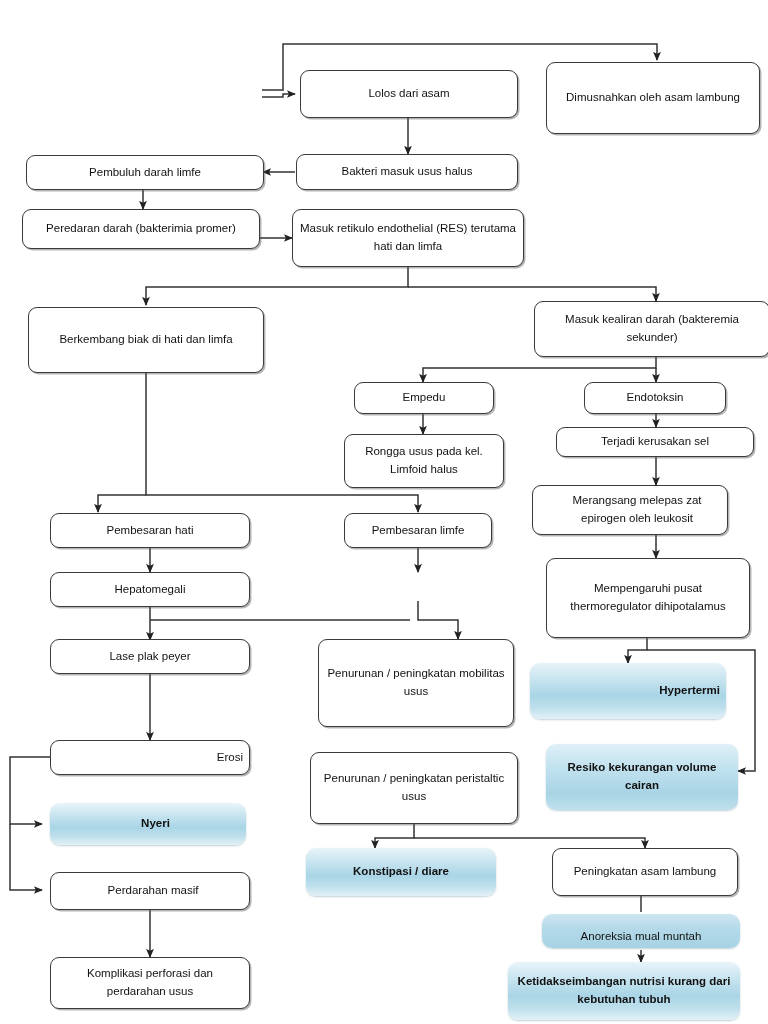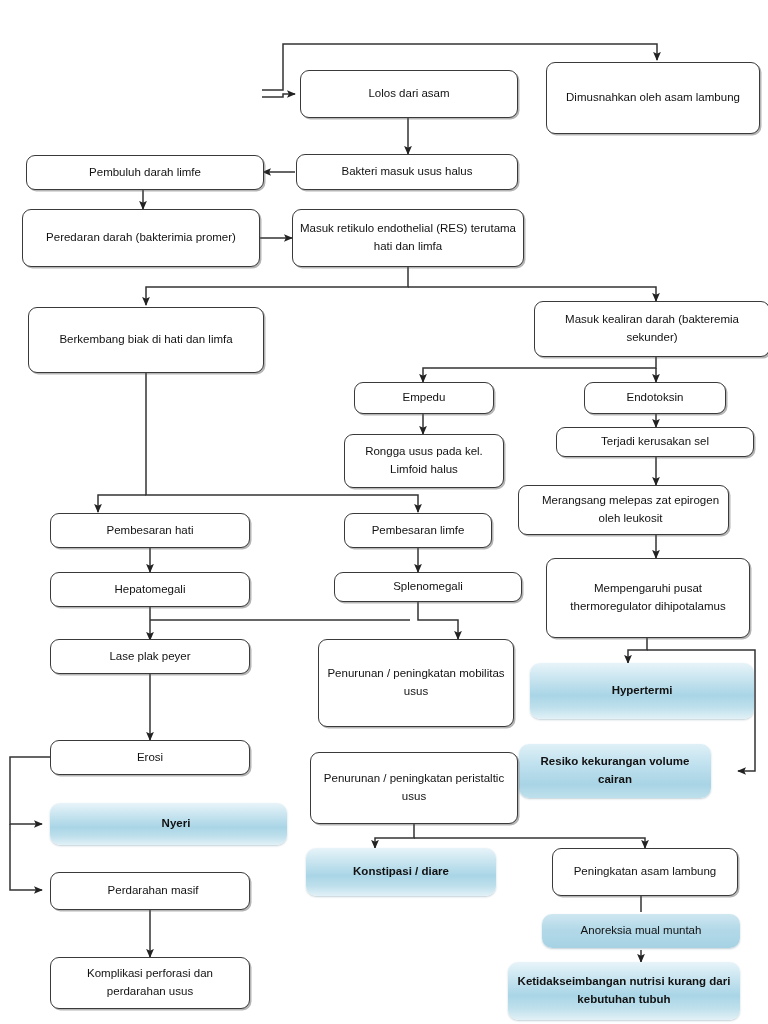--- a/index.html
+++ b/index.html
@@ -139,21 +139,21 @@
   </div>
 
   <div class="node" style="left:296px;top:154px;width:222px;height:36px;">
     <span>Bakteri masuk usus halus</span>
   </div>
 
   <div class="node" style="left:26px;top:155px;width:238px;height:35px;">
     <span>Pembuluh darah limfe</span>
   </div>
 
-  <div class="node" style="left:22px;top:209px;width:238px;height:58px;">
+  <div class="node" style="left:22px;top:209px;width:238px;height:40px;">
     <span>Peredaran darah (bakterimia promer)</span>
   </div>
 
   <div class="node" style="left:292px;top:209px;width:232px;height:58px;">
     <span>Masuk retikulo endothelial (RES) terutama hati dan limfa</span>
   </div>
 
   <div class="node" style="left:28px;top:307px;width:236px;height:66px;">
     <span>Berkembang biak di hati dan limfa</span>
   </div>
@@ -171,85 +171,82 @@
   </div>
 
   <div class="node" style="left:344px;top:434px;width:160px;height:54px;">
     <span>Rongga usus pada kel. Limfoid halus</span>
   </div>
 
   <div class="node" style="left:556px;top:427px;width:198px;height:30px;border-radius:9px;">
     <span>Terjadi kerusakan sel</span>
   </div>
 
-  <div class="node" style="left:518px;top:485px;width:211px;height:50px;padding-left:20px;">
+  <div class="node" style="left:532px;top:485px;width:196px;height:50px;padding-left:20px;">
     <span>Merangsang melepas zat epirogen oleh leukosit</span>
   </div>
 
   <div class="node" style="left:50px;top:513px;width:200px;height:35px;">
     <span>Pembesaran hati</span>
   </div>
 
   <div class="node" style="left:344px;top:513px;width:148px;height:35px;">
     <span>Pembesaran limfe</span>
   </div>
 
   <div class="node" style="left:546px;top:558px;width:204px;height:80px;">
     <span>Mempengaruhi pusat thermoregulator dihipotalamus</span>
   </div>
 
   <div class="node" style="left:50px;top:572px;width:200px;height:35px;">
     <span>Hepatomegali</span>
   </div>
 
-  <div class="node" style="left:334px;top:572px;width:188px;height:30px;">
-    <span>Splenomegali</span>
-  </div>
-
-  <div class="node blue" style="left:530px;top:663px;width:224px;height:56px;">
+
+  <div class="node blue" style="left:530px;top:663px;width:196px;height:56px;text-align:right;">
     <span>Hypertermi</span>
   </div>
 
   <div class="node" style="left:50px;top:639px;width:200px;height:35px;">
     <span>Lase plak peyer</span>
   </div>
 
   <div class="node" style="left:318px;top:639px;width:196px;height:88px;">
     <span>Penurunan / peningkatan mobilitas usus</span>
   </div>
 
-  <div class="node blue soft" style="left:519px;top:744px;width:192px;height:54px;">
+  <div class="node blue soft" style="left:546px;top:744px;width:192px;height:66px;">
     <span>Resiko kekurangan volume cairan</span>
   </div>
 
-  <div class="node" style="left:50px;top:740px;width:200px;height:35px;">
+  <div class="node" style="left:50px;top:740px;width:200px;height:35px;text-align:right;">
     <span>Erosi</span>
   </div>
 
   <div class="node" style="left:310px;top:752px;width:208px;height:72px;">
     <span>Penurunan / peningkatan peristaltic usus</span>
   </div>
 
-  <div class="node blue" style="left:50px;top:803px;width:237px;height:42px;padding-left:21px;">
+  <div class="node blue" style="left:50px;top:803px;width:196px;height:42px;padding-left:21px;">
     <span>Nyeri</span>
   </div>
 
   <div class="node blue" style="left:306px;top:848px;width:190px;height:48px;">
     <span>Konstipasi  / diare</span>
   </div>
 
   <div class="node" style="left:552px;top:848px;width:186px;height:48px;">
     <span>Peningkatan asam lambung</span>
   </div>
 
   <div class="node" style="left:50px;top:872px;width:200px;height:38px;padding-left:12px;">
     <span>Perdarahan masif</span>
   </div>
 
-  <div class="node blue flat" style="left:542px;top:914px;width:198px;height:34px;">
+  <div class="node blue flat" style="left:542px;top:914px;width:198px;height:34px;align-items:flex-end;">
     <span>Anoreksia mual muntah</span>
   </div>
 
   <div class="node" style="left:50px;top:957px;width:200px;height:52px;">
     <span>Komplikasi perforasi dan perdarahan usus</span>
   </div>
 
   <div class="node blue" style="left:508px;top:962px;width:232px;height:58px;font-weight:bold;">
     <span>Ketidakseimbangan nutrisi kurang dari kebutuhan tubuh</span>
   </div>

